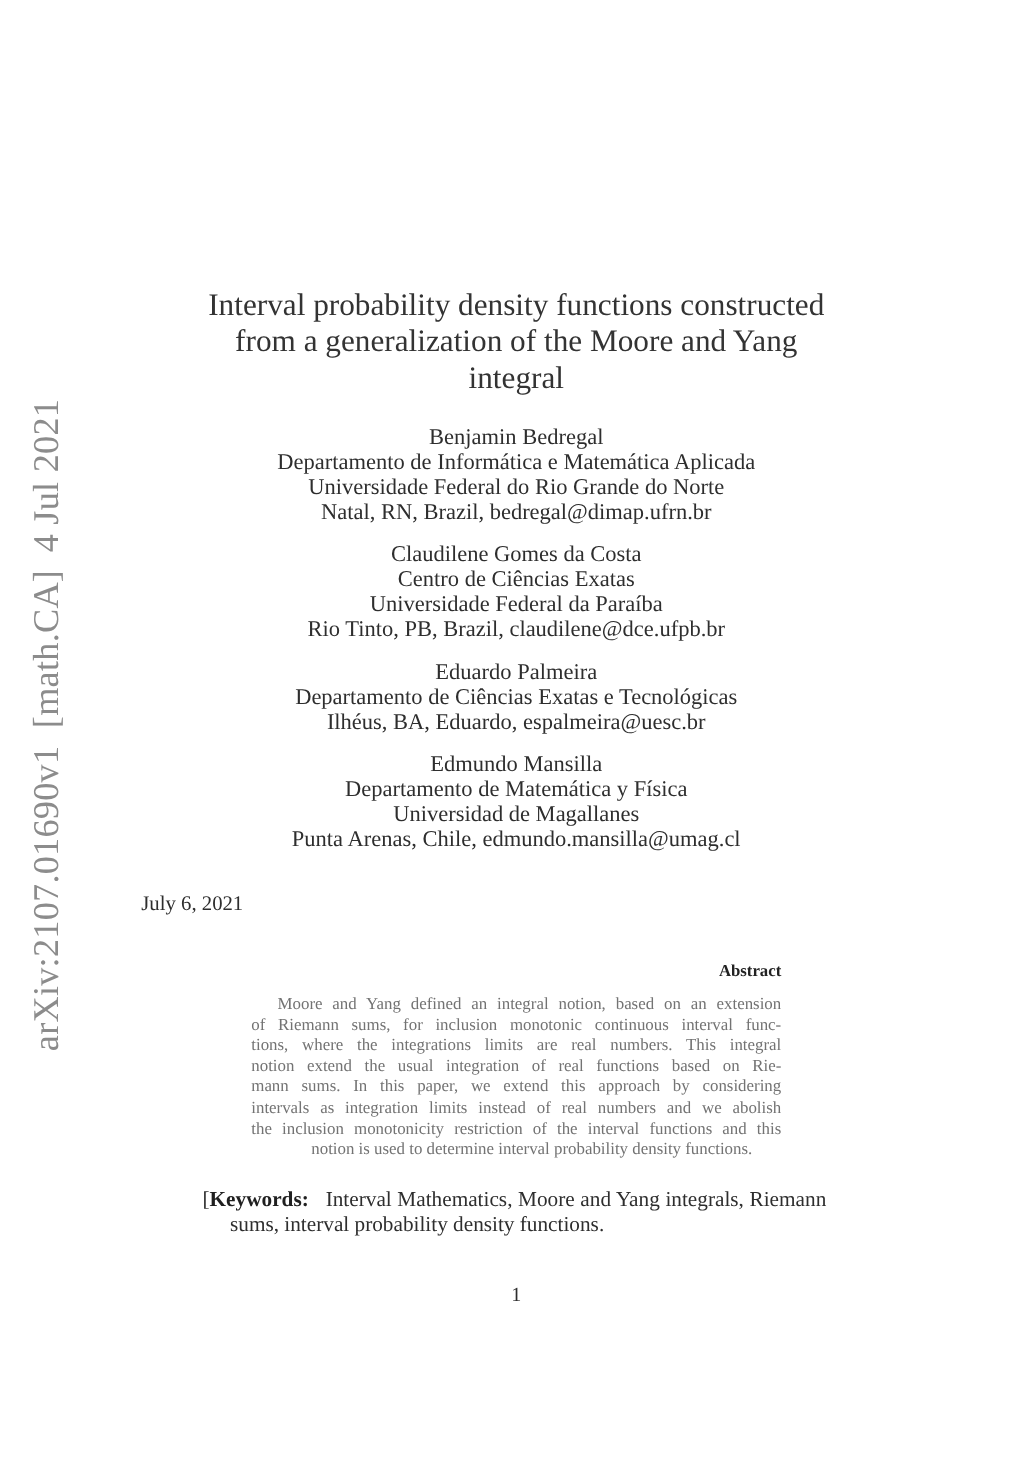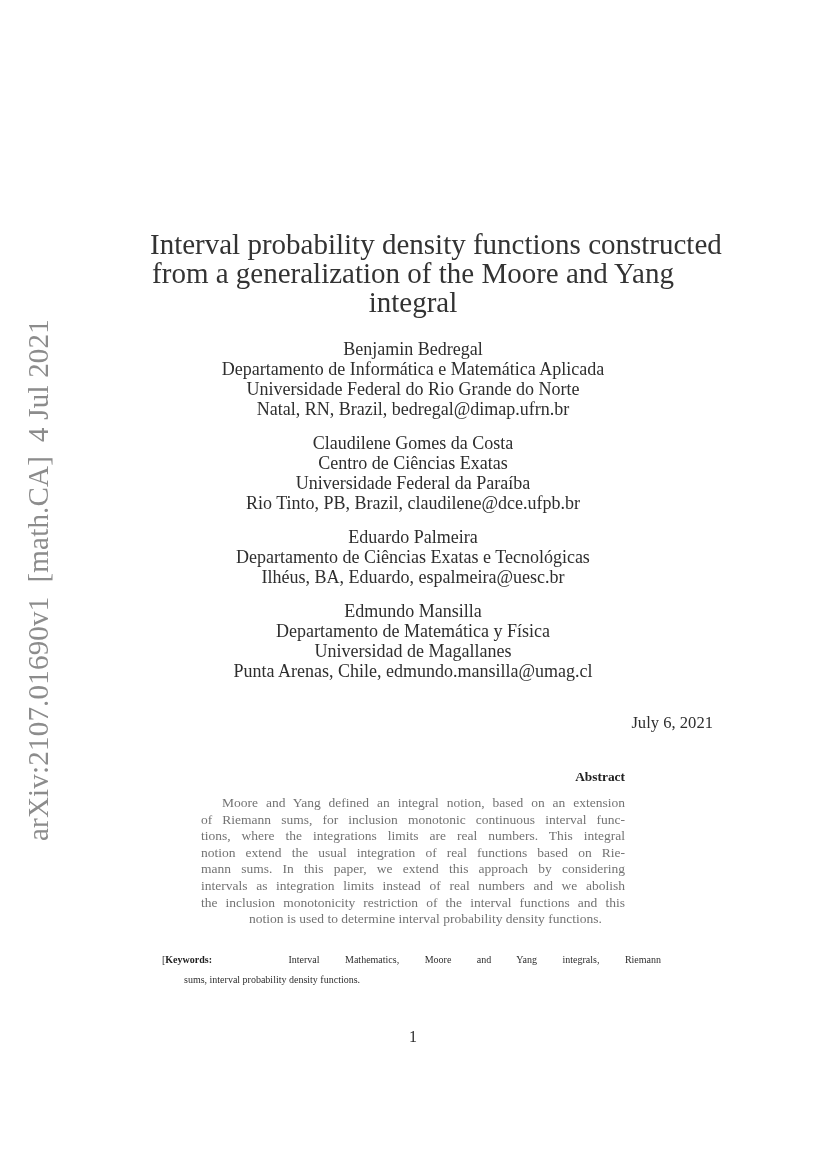--- a/index.html
+++ b/index.html
@@ -37,21 +37,21 @@
     .arxiv-stamp span { display: inline-block; }
     .arxiv-stamp .gap { width: 14px; }
 
     .title {
       position: absolute;
       left: 150px;
       width: 526px;
       top: 230px;
       text-align: center;
       font-family: "Liberation Serif", "DejaVu Serif", serif;
-      font-size: 29px;
+      font-size: 25px;
       line-height: 29px;
       color: #333333;
     }
     .title div { white-space: nowrap; }
 
     .authors {
       position: absolute;
       left: 113px;
       width: 600px;
       top: 339px;
@@ -62,21 +62,21 @@
       color: #2e2e2e;
     }
     .author-block { margin-bottom: 14px; }
     .author-block div { white-space: nowrap; }
 
     .date {
       position: absolute;
       left: 113px;
       width: 600px;
       top: 713px;
-      text-align: right;
+      text-align: left;
       font-family: "Liberation Serif", "DejaVu Serif", serif;
       font-size: 16.6px;
       line-height: 20px;
       color: #2e2e2e;
     }
 
     .abstract-heading {
       position: absolute;
       left: 201px;
       width: 424px;
@@ -107,21 +107,21 @@
     }
     .abstract-body .line.first { text-indent: 21px; }
     .abstract-body .line.last { text-align-last: left; margin-left: 48px; }
 
     .keywords {
       position: absolute;
       left: 162px;
       width: 499px;
       top: 950px;
       font-family: "Liberation Serif", "DejaVu Serif", serif;
-      font-size: 10px;
+      font-size: 17px;
       line-height: 20px;
       color: #2e2e2e;
     }
     .keywords .line {
       display: block;
       white-space: nowrap;
       height: 20px;
       text-align: justify;
       text-align-last: justify;
     }

